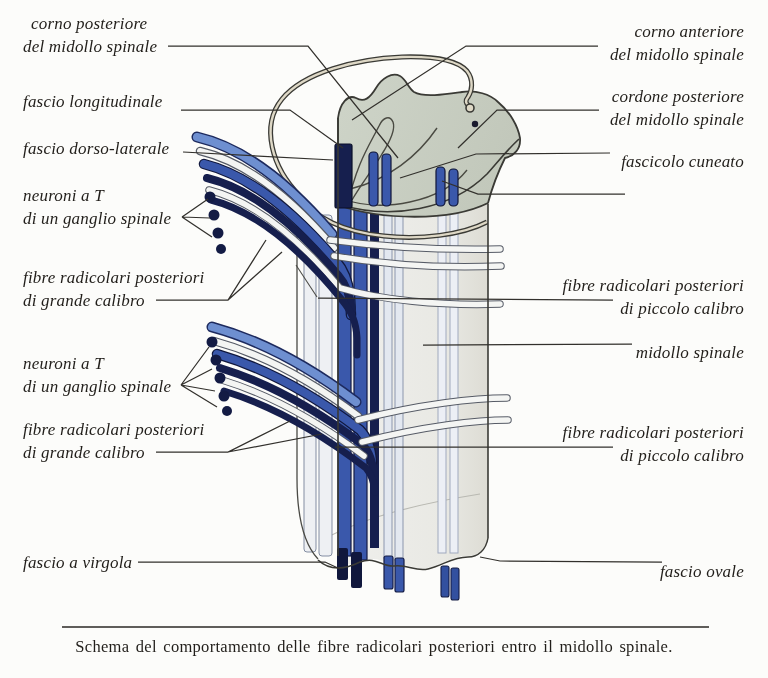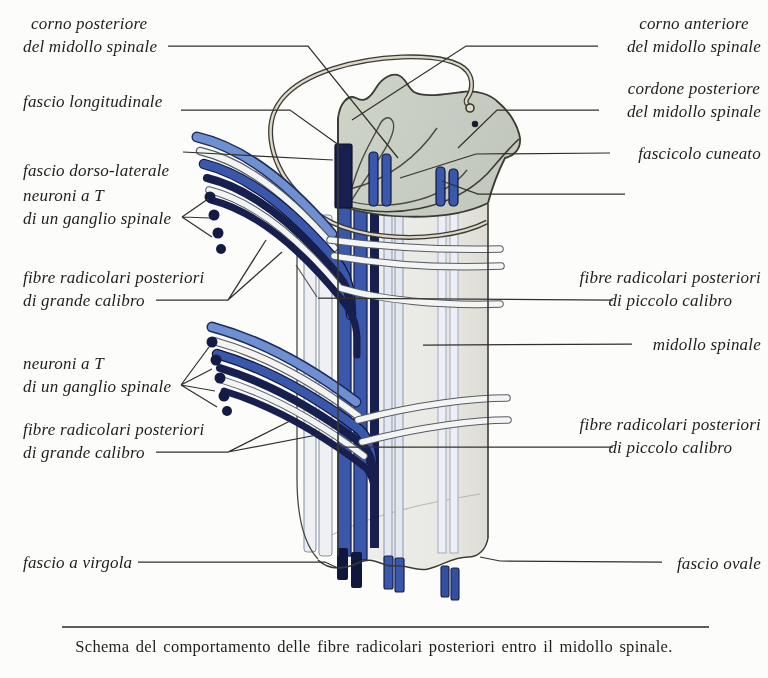--- a/index.html
+++ b/index.html
@@ -3,21 +3,21 @@
 <meta charset="utf-8">
 <style>
   html,body{margin:0;padding:0;background:#fcfcfa;}
   .page{position:relative;width:768px;height:678px;background:var(--background,#fcfcfa);
         font-family:"Liberation Serif",serif;overflow:hidden;border-radius:23px;}
   .fig-svg{position:absolute;left:0;top:0;z-index:1;}
   .lbl{position:absolute;z-index:2;font-style:italic;font-size:17px;line-height:23px;
        color:var(--label_ink,#211e1a);letter-spacing:.2px;white-space:nowrap;}
   .lbl span{display:block;}
   .lbl.left{left:23px;}
-  .lbl.right{right:7px;text-align:center;}
+  .lbl.right{right:24px;text-align:right;margin-top:8px;}
   .lbl .ind{margin-left:8px;}
   .caption{position:absolute;z-index:2;left:0;top:637px;width:748px;text-align:center;
            font-size:16.5px;color:var(--label_ink,#211e1a);letter-spacing:.3px;word-spacing:2px;}
 </style>
 </head>
 <body>
 
 <div class="page">
 
 <svg class="fig-svg" width="768" height="678" viewBox="0 0 768 678">
@@ -173,21 +173,21 @@
   <path d="M62,627 L709,627" stroke="#2b2925" stroke-width="1.6"></path>
 </svg>
 
 <div class="lbl left" style="top:12px">
   <span class="ind">corno posteriore</span>
   <span>del midollo spinale</span>
 </div>
 <div class="lbl left" style="top:90px">
   <span>fascio longitudinale</span>
 </div>
-<div class="lbl left" style="top:159px">
+<div class="lbl left" style="top:137px">
   <span>fascio dorso-laterale</span>
 </div>
 <div class="lbl left" style="top:184px">
   <span>neuroni a T</span>
   <span>di un ganglio spinale</span>
 </div>
 <div class="lbl left" style="top:266px">
   <span>fibre radicolari posteriori</span>
   <span>di grande calibro</span>
 </div>

